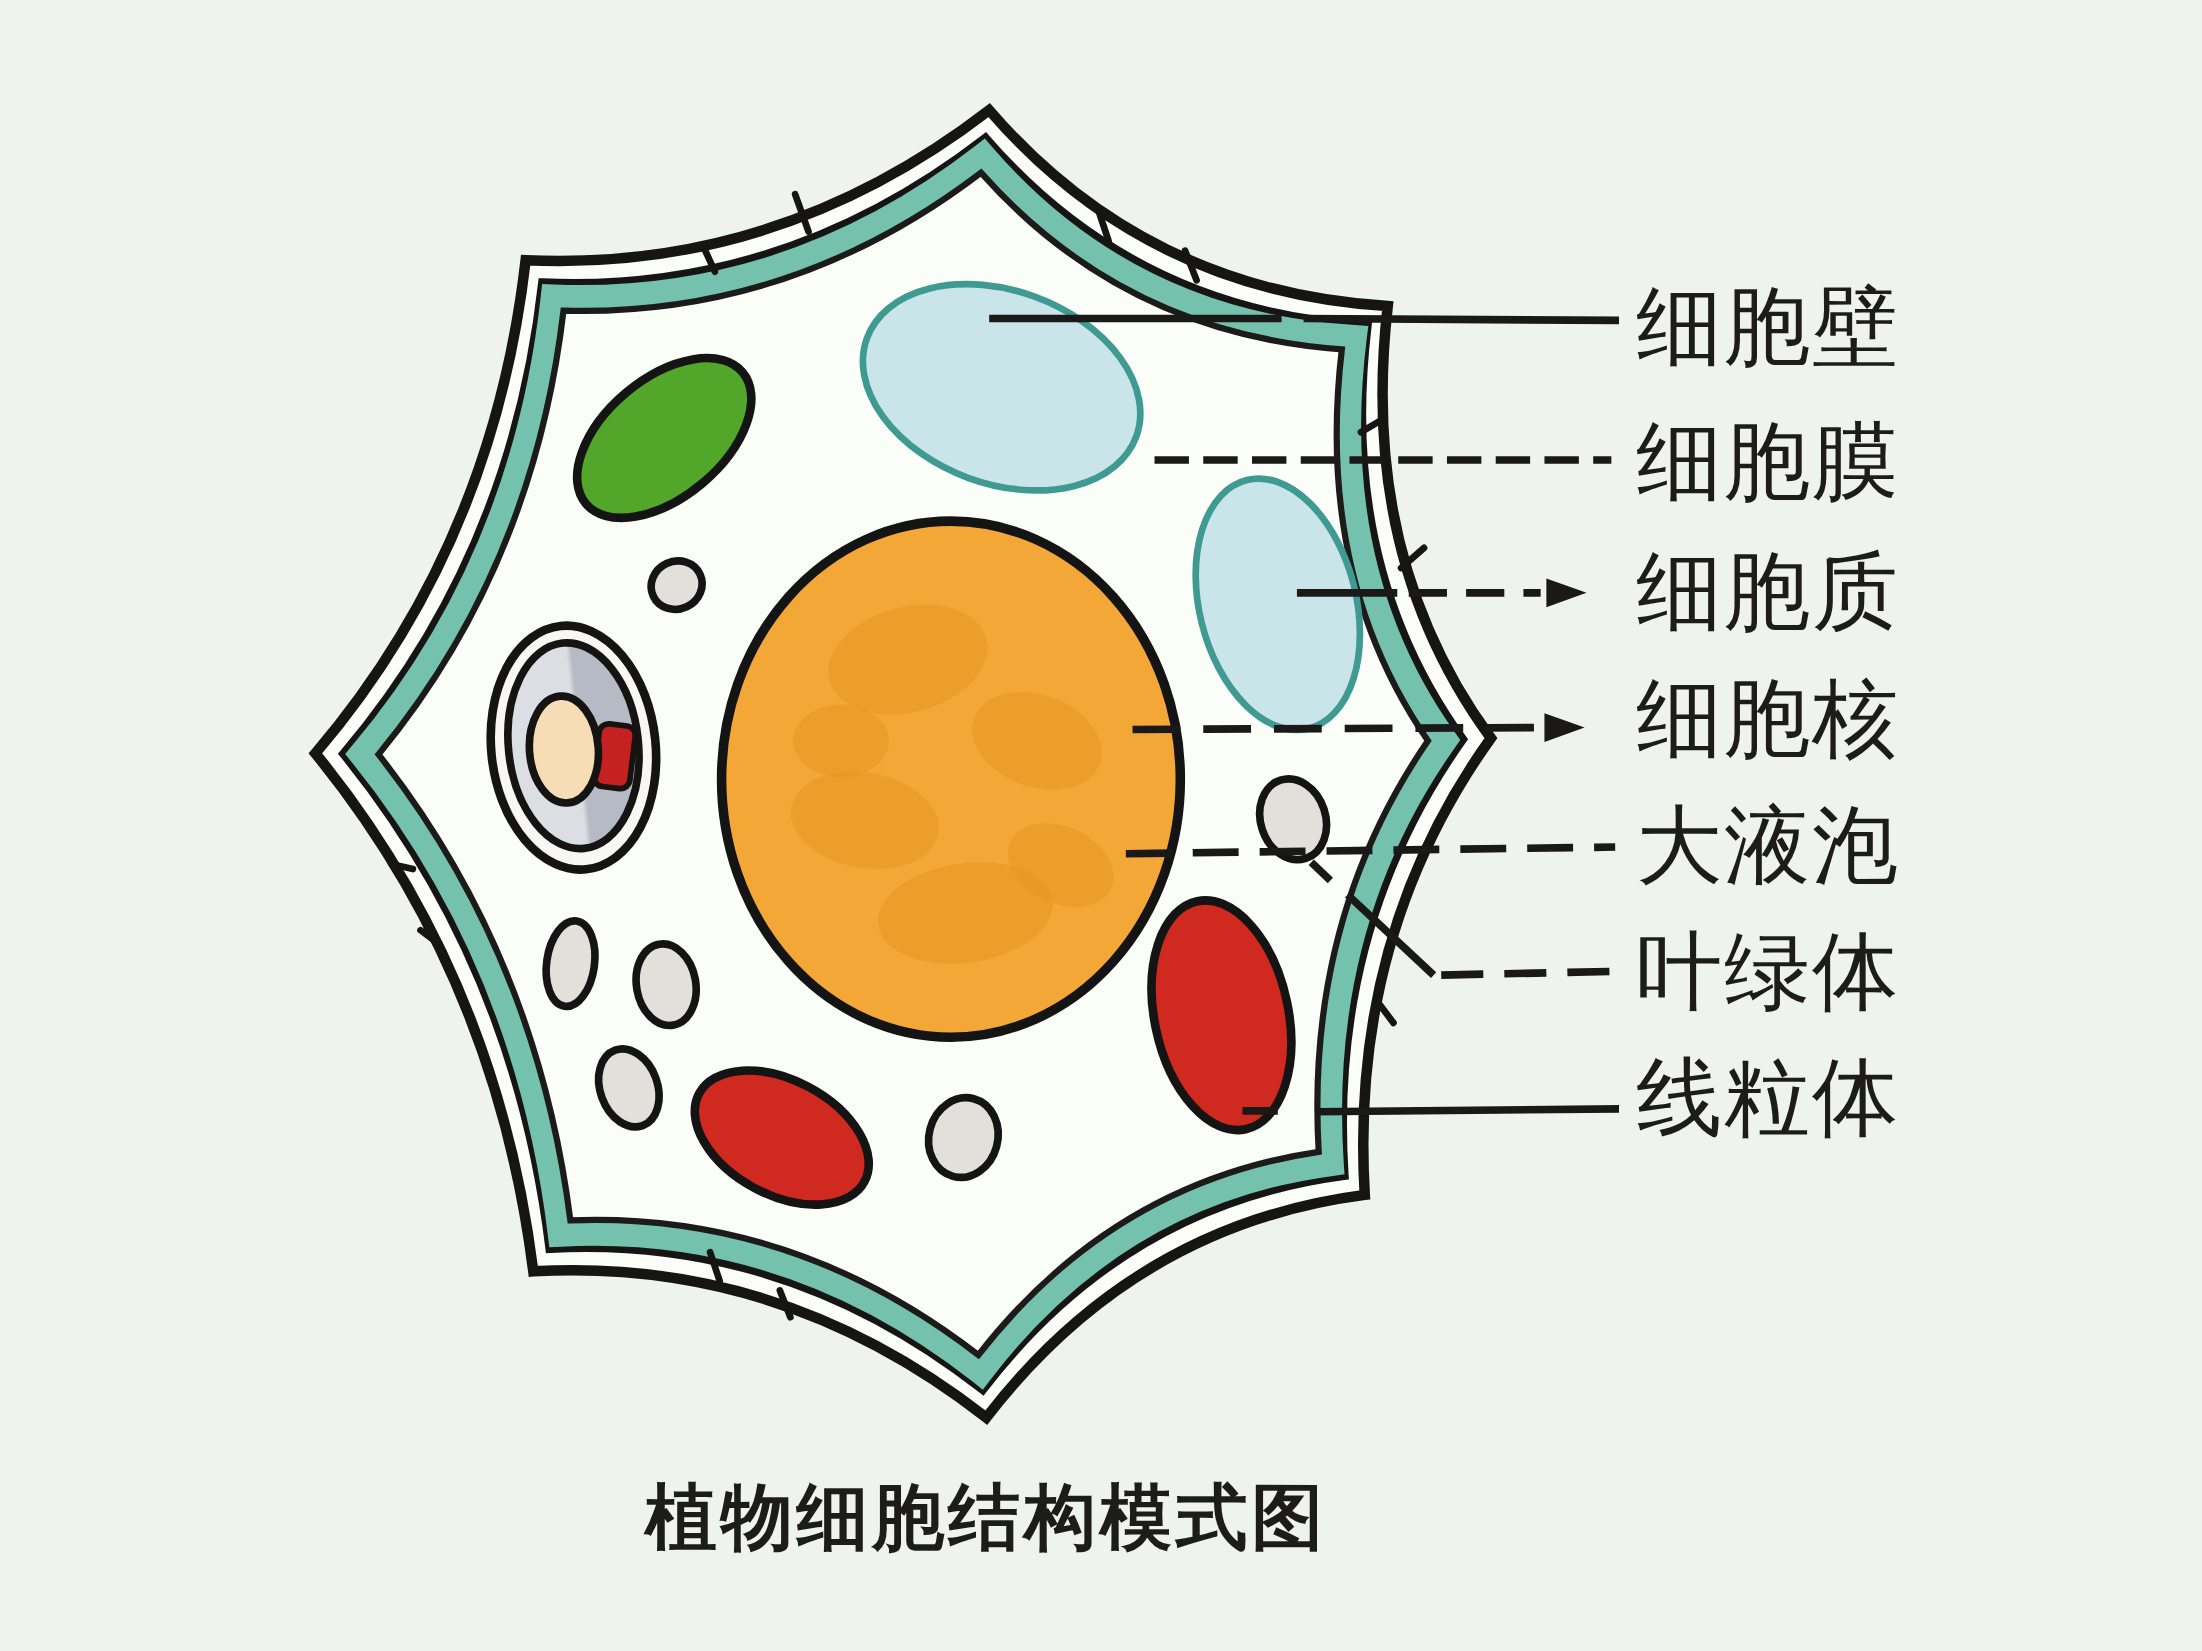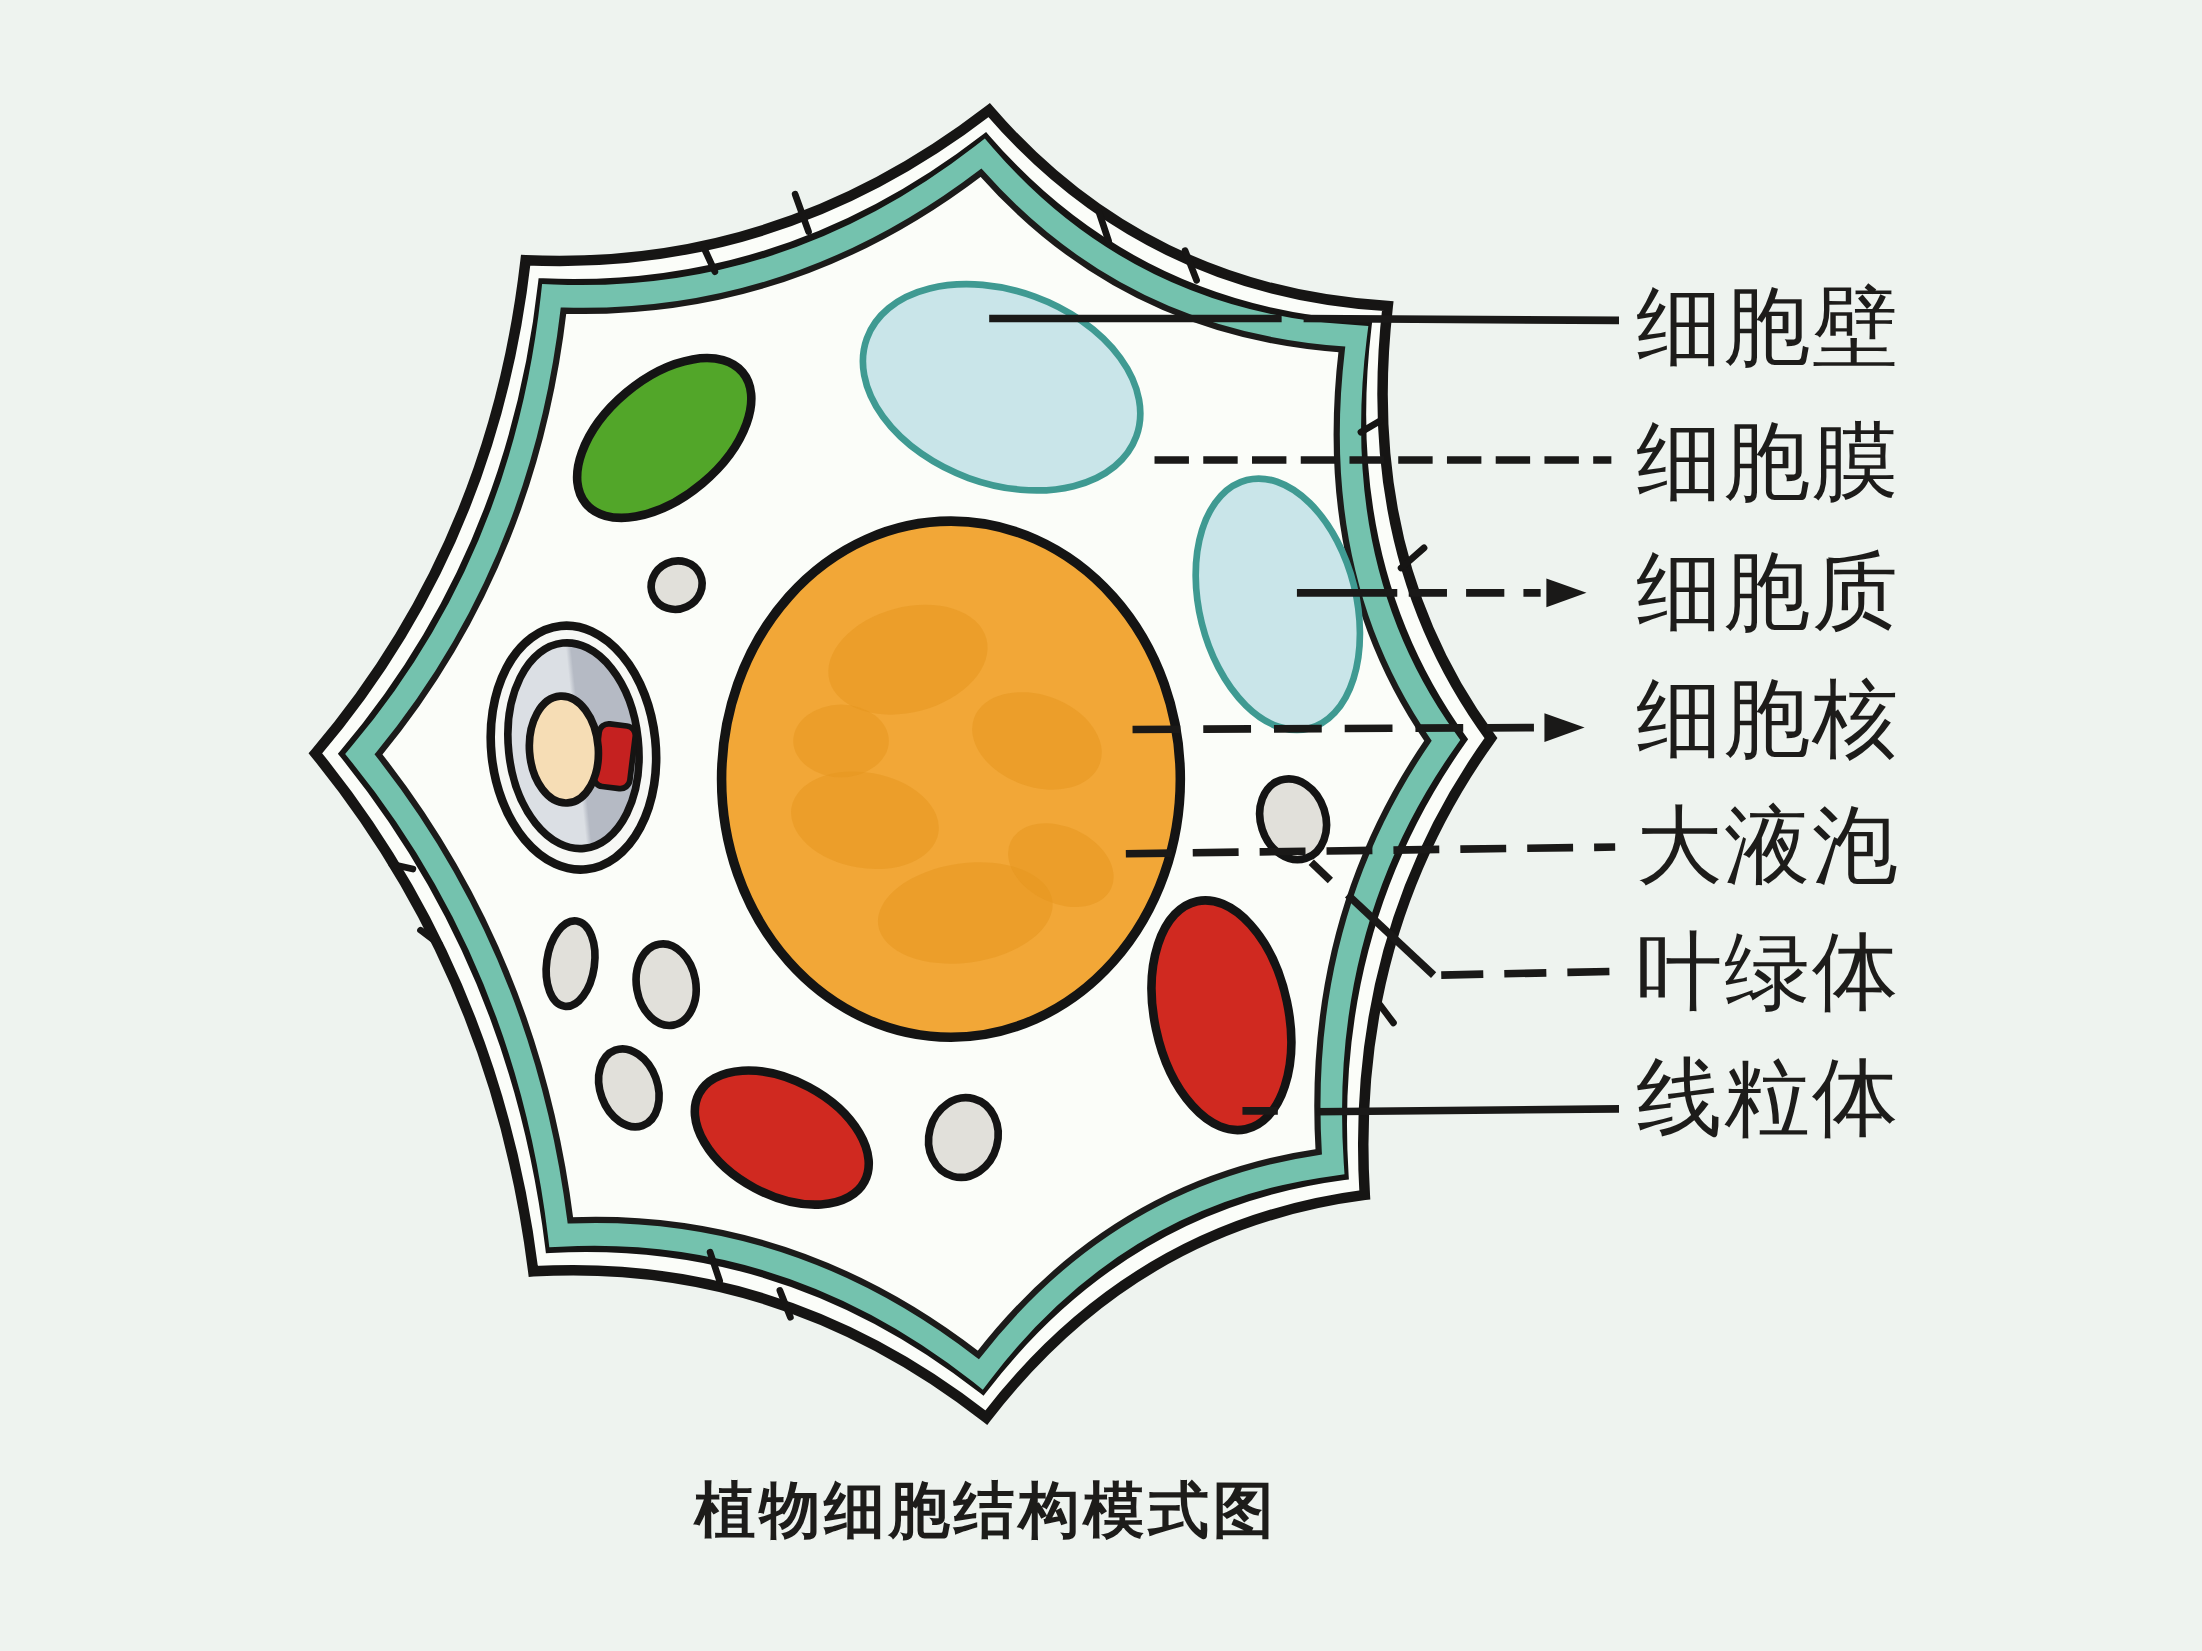--- a/index.html
+++ b/index.html
@@ -5,21 +5,21 @@
   html,body{margin:0;padding:0;}
   body{
     width:2202px;height:1652px;position:relative;overflow:hidden;
     background:#eef3ef;
     font-family:"Liberation Serif","DejaVu Serif",serif;
   }
   #diagram-wrap{position:absolute;inset:0;padding-left:24px;}
   #cell-svg{position:absolute;left:0;top:0;}
   #diagram-title{
     position:absolute;left:986px;top:1470px;transform:translateX(-50%);
-    font-size:61px;font-weight:700;color:#1d1c1a;letter-spacing:3.8px;white-space:nowrap;
+    font-size:72px;font-weight:700;color:#1d1c1a;letter-spacing:3.8px;white-space:nowrap;
   }
   text.organ-label{
     font-family:"Liberation Serif","DejaVu Serif",serif;
     font-size:90px;fill:#1d1c1a;letter-spacing:2px;
   }
 </style>
 </head>
 <body>
 
 <div id="diagram-wrap">

